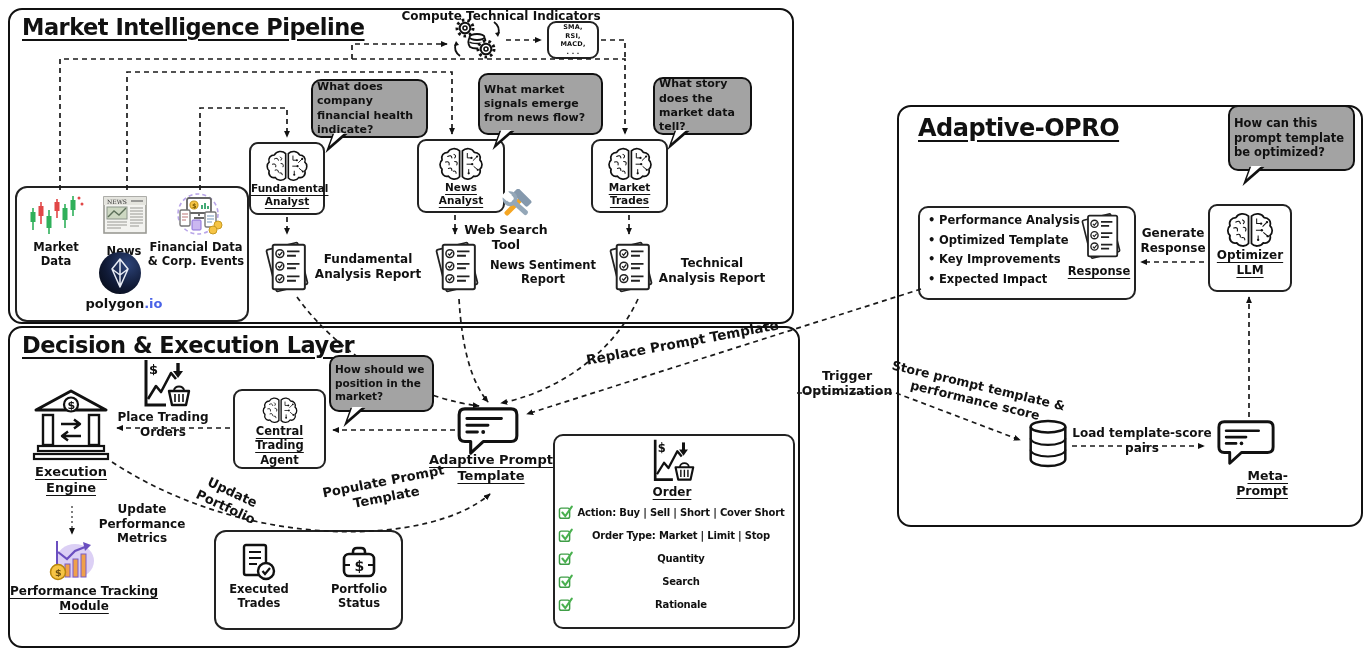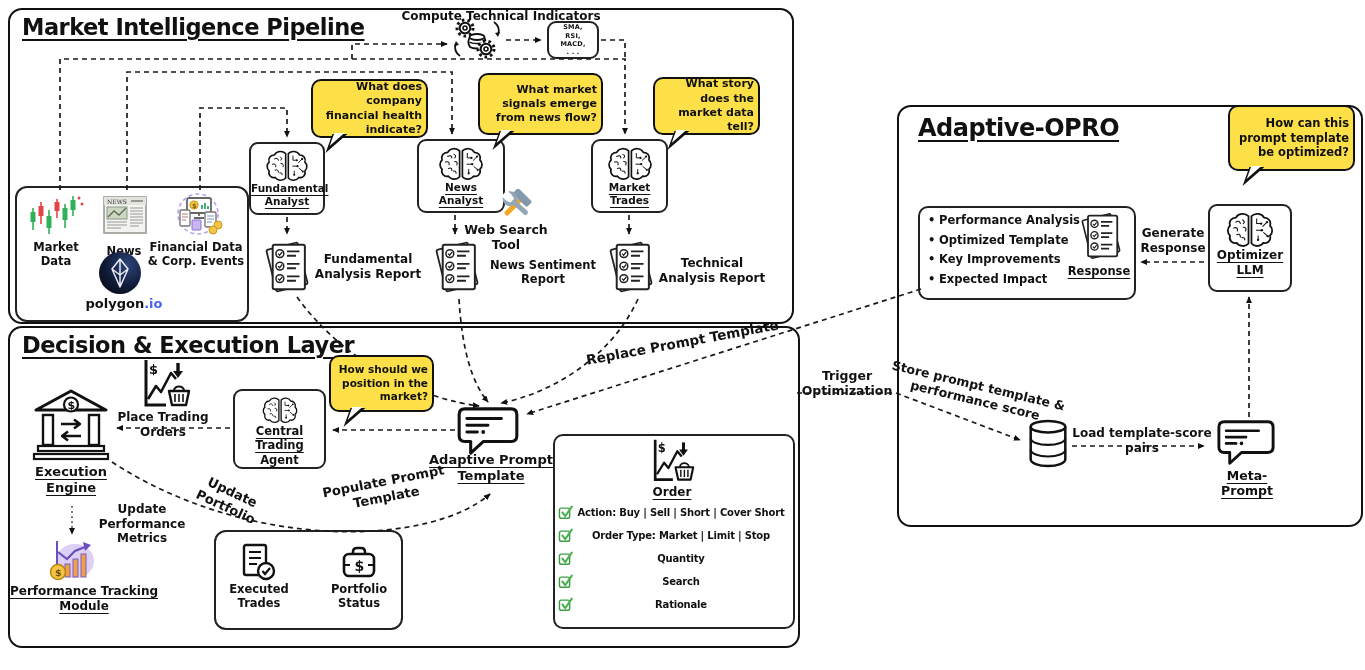--- a/index.html
+++ b/index.html
@@ -6,22 +6,22 @@
   #canvas{position:relative;width:1365px;height:670px;background:#fff;overflow:hidden;
           font-family:"DejaVu Sans","Liberation Sans",sans-serif;color:#111;}
   .box{position:absolute;border:2.5px solid #111;border-radius:14px;background:transparent;}
   .subbox{position:absolute;border:2px solid #222;border-radius:12px;background:#fff;}
   .node{position:absolute;border:2px solid #222;border-radius:9px;background:#fff;
         display:flex;flex-direction:column;align-items:center;justify-content:flex-start;padding-top:5px;box-sizing:border-box;}
   .lbl{position:absolute;font-weight:bold;text-align:center;line-height:1.22;color:#111;}
   .u{text-decoration:underline;text-decoration-thickness:1.4px;text-underline-offset:2.5px;}
   .title{position:absolute;font-weight:bold;letter-spacing:-0.5px;text-decoration:underline;text-decoration-thickness:2px;text-underline-offset:4px;}
   .rot{transform-origin:left top;}
-  .bubble{position:absolute;border:2.5px solid #111;border-radius:10px;background:#fde047;z-index:50;
-          display:flex;align-items:center;justify-content:center;text-align:right;
+  .bubble{position:absolute;border:2.5px solid #111;border-radius:10px;background:#a3a3a3;z-index:50;
+          display:flex;align-items:center;justify-content:center;text-align:left;
           font-weight:bold;font-size:11px;line-height:1.3;padding:3px 4px;box-sizing:border-box;}
   .bubble::before{content:'';position:absolute;bottom:-17px;left:16px;width:0;height:0;
           border-top:19px solid #111;border-right:15px solid transparent;transform:skewX(-20deg);}
   .bubble::after{content:'';position:absolute;bottom:-10px;left:19px;width:0;height:0;
           border-top:13px solid #fff;border-right:10px solid transparent;transform:skewX(-20deg);}
   .nlabel{font-weight:bold;text-align:center;line-height:1.25;}
   #connectors{position:absolute;left:0;top:0;z-index:40;pointer-events:none;}
   .icon{position:absolute;}
   .bullets div{position:relative;padding-left:13px;font-weight:bold;font-size:11.5px;line-height:19.5px;white-space:nowrap;}
   .bullets div::before{content:'•';position:absolute;left:2px;}
@@ -116,21 +116,21 @@
     <div class="ind">MACD,</div>
     <div class="ind">. . .</div>
   </div>
 
   <div class="bubble" style="left:311px;top:79px;width:117px;height:59px;">
     <span>What does company financial health indicate?</span>
   </div>
   <div class="bubble" style="left:478px;top:73px;width:125px;height:62px;">
     <span>What market signals emerge from news flow?</span>
   </div>
-  <div class="bubble" style="left:653px;top:77px;width:107px;height:58px;">
+  <div class="bubble" style="left:653px;top:77px;width:99px;height:58px;">
     <span>What story does the market data tell?</span>
   </div>
 
   <div class="node" style="left:249px;top:142px;width:76px;height:73px;">
     <svg width="48" height="33">
         <use href="#sym-brain"></use>
       </svg>
     <div class="nlabel u" style="font-size:10.5px;width:72px;">Fundamental Analyst</div>
   </div>
   <div class="node" style="left:417px;top:139px;width:88px;height:74px;">
@@ -358,21 +358,21 @@
   <div class="lbl" style="left:1134px;top:226px;width:78px;font-size:12px;">Generate Response</div>
 
   <div class="lbl rot" style="left:888px;top:356px;width:190px;font-size:12.5px;transform:rotate(13.5deg);">Store prompt template &amp; performance score</div>
   <svg class="icon" style="left:1026px;top:418px;" width="44" height="50">
       <use href="#sym-db"></use>
     </svg>
   <div class="lbl" style="left:1072px;top:426px;width:140px;font-size:12px;">Load template-score pairs</div>
   <svg class="icon" style="left:1214px;top:419px;" width="64" height="47">
       <use href="#sym-chat"></use>
     </svg>
-  <div class="lbl u" style="left:1206px;top:468px;width:82px;font-size:12.5px;">Meta-Prompt</div>
+  <div class="lbl u" style="left:1206px;top:468px;width:82px;font-size:12.5px;text-align:right;">Meta-Prompt</div>
 
   <div class="lbl" style="left:800px;top:368px;width:94px;font-size:12.5px;">Trigger Optimization</div>
   <div class="lbl rot" style="left:585px;top:352px;width:185px;font-size:13.5px;transform:rotate(-10.5deg);white-space:nowrap;">Replace Prompt Template</div>
 
   <svg id="connectors" width="1365" height="670">
     <defs>
       <marker id="ah" markerWidth="10" markerHeight="10" refX="6.2" refY="3" orient="auto" markerUnits="userSpaceOnUse">
         <path d="M0,0 L7,3 L0,6 Z" fill="#111"></path>
       </marker>
     </defs>

